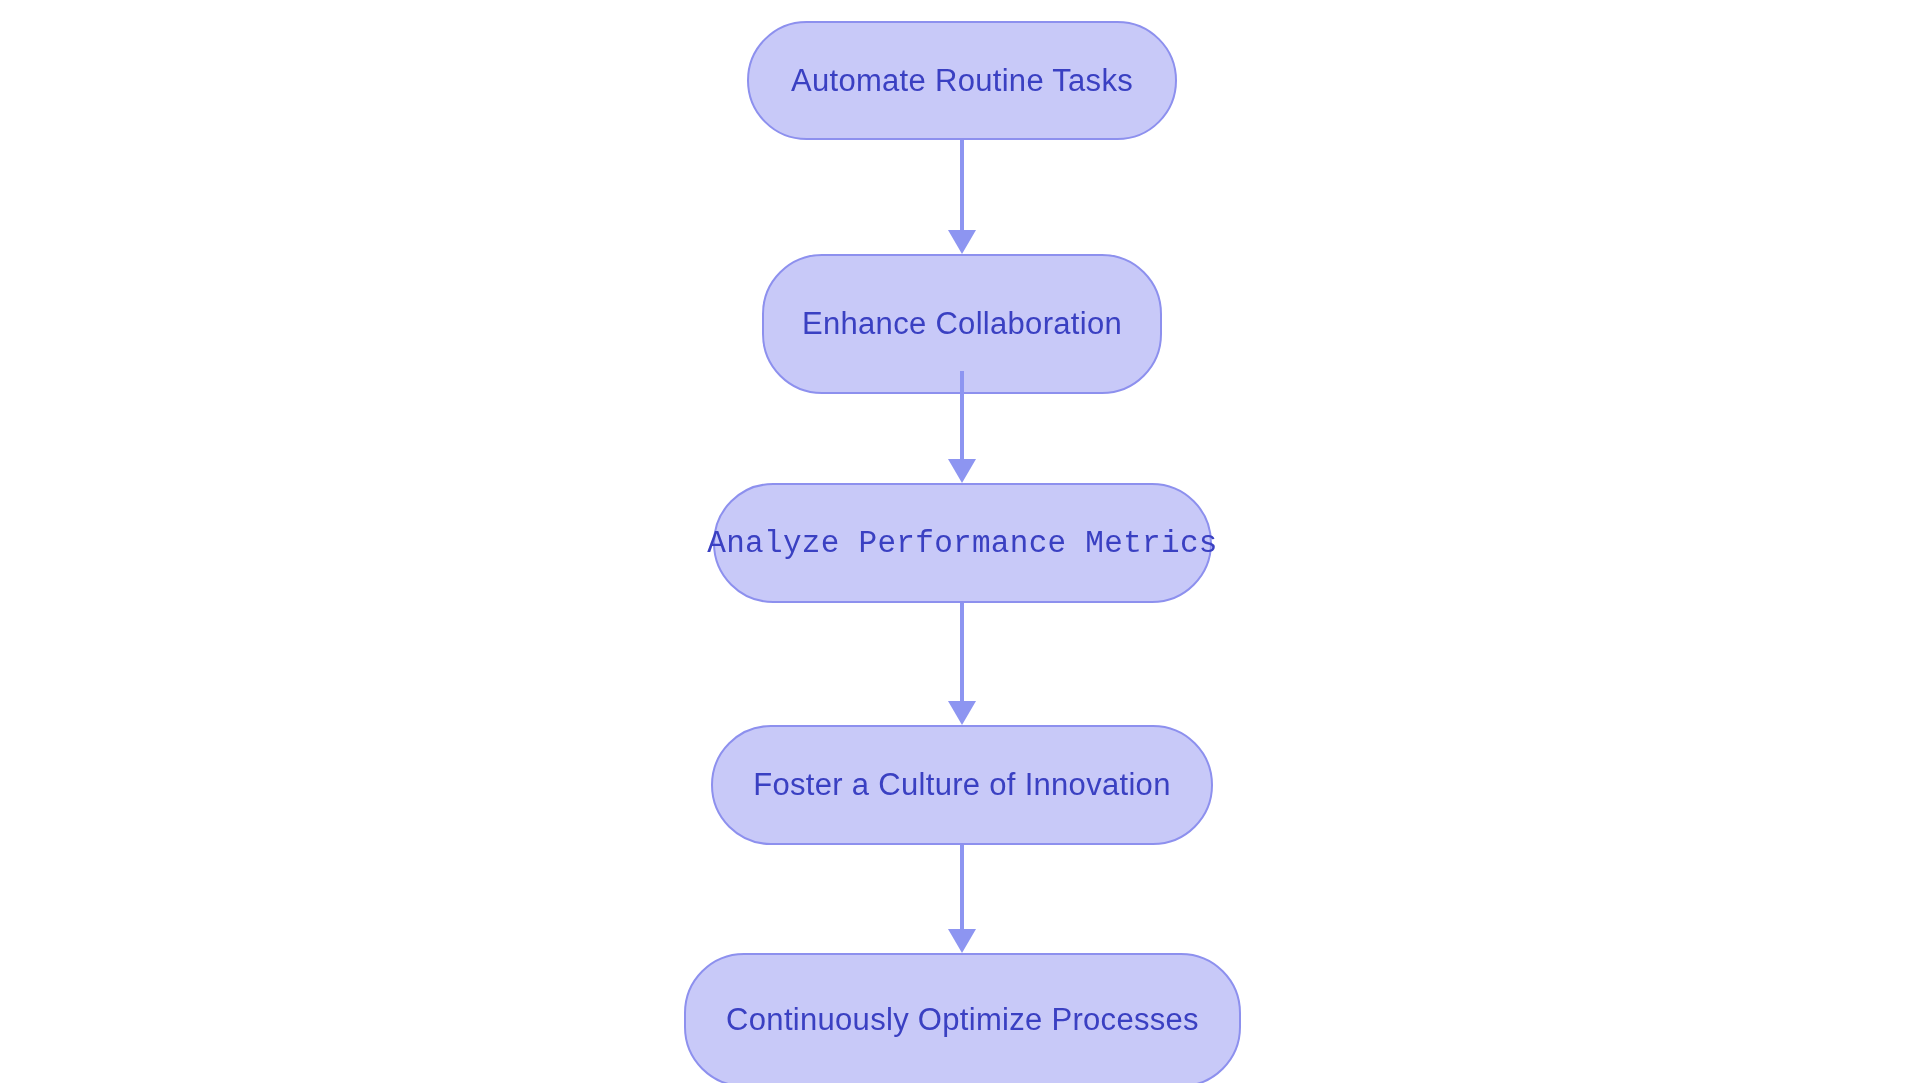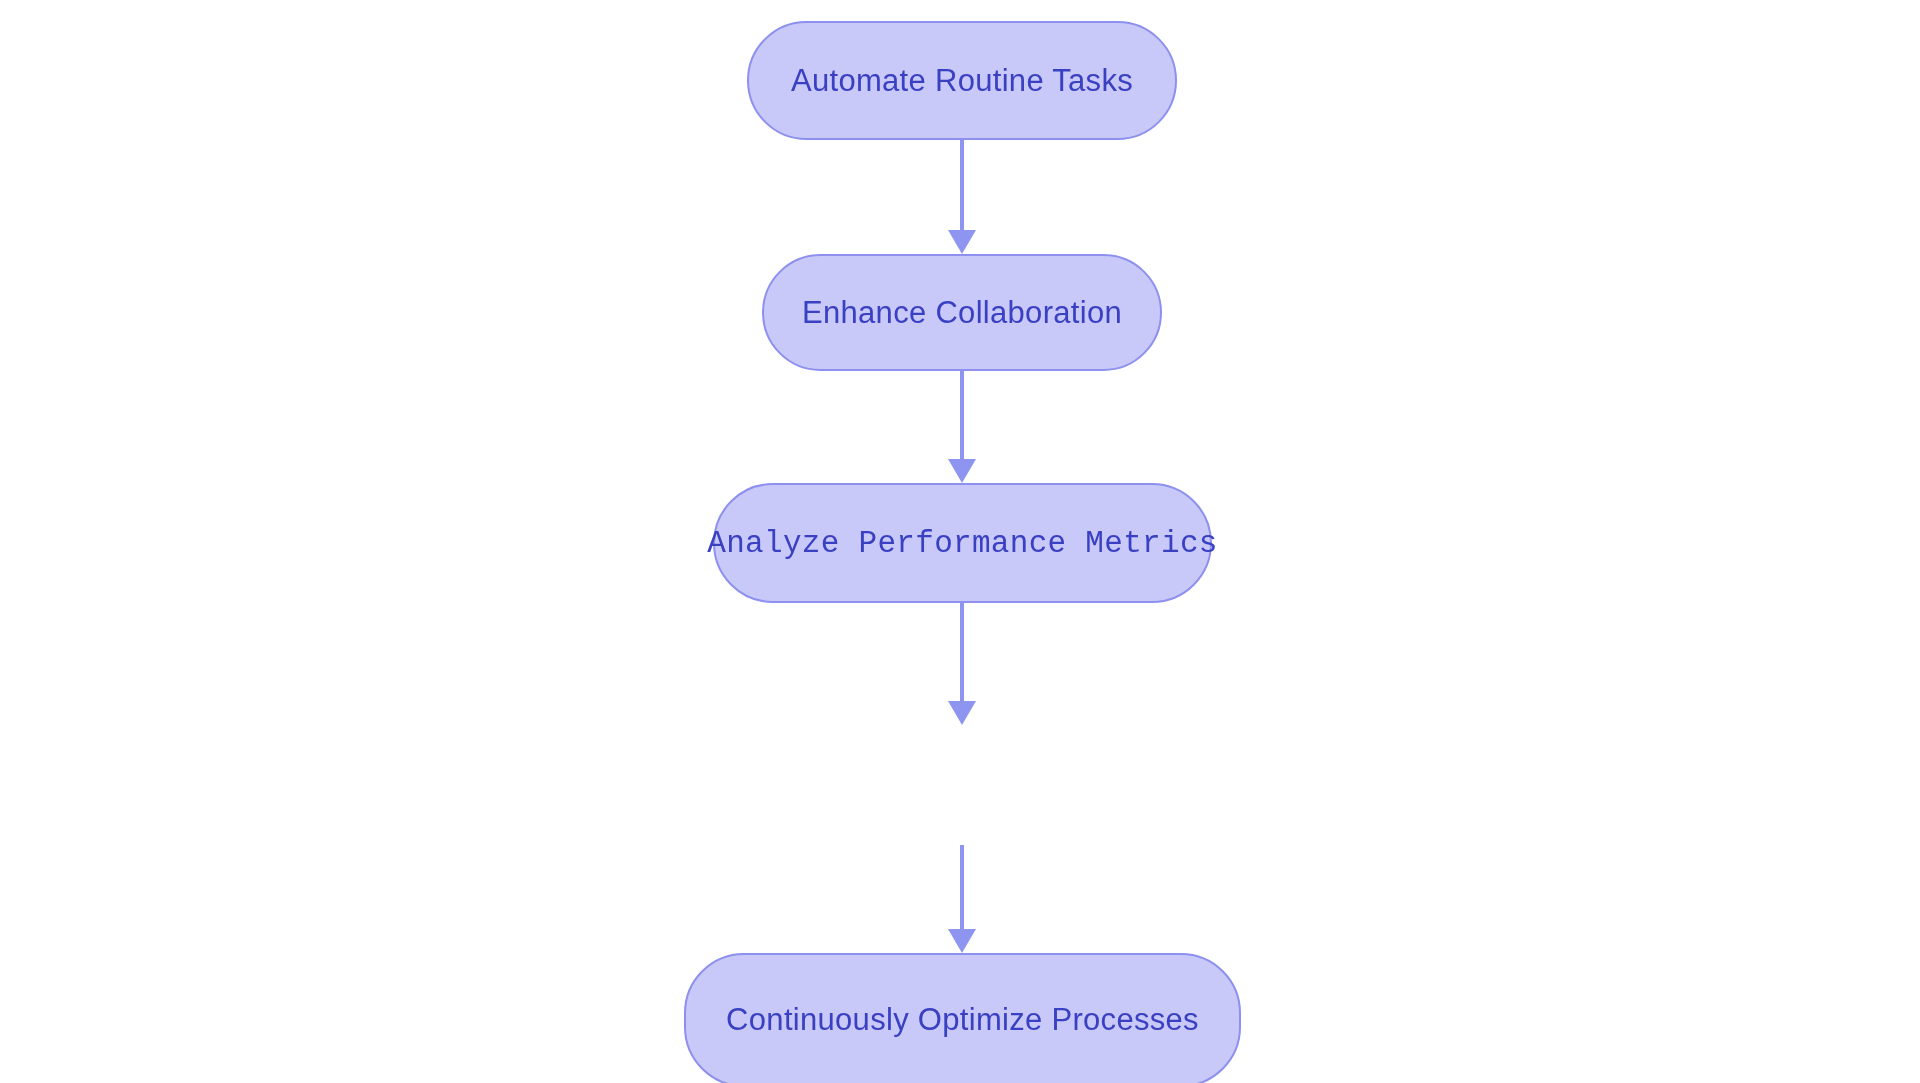--- a/index.html
+++ b/index.html
@@ -31,21 +31,21 @@
     border: 2px solid var(--node-border);
     border-radius: 60px;
     color: var(--node-text);
     font-size: 31px;
     font-weight: 400;
     letter-spacing: 0.3px;
     text-align: center;
     white-space: nowrap;
   }
   .n1 { left: 747px; top: 21px;  width: 430px; height: 119px; }
-  .n2 { left: 762px; top: 254px; width: 400px; height: 117px; }
+  .n2 { left: 762px; top: 254px; width: 400px; height: 140px; }
   .n3 { left: 713px; top: 483px; width: 499px; height: 120px; font-family: Liberation Mono, monospace; }
   .n4 { left: 711px; top: 725px; width: 502px; height: 120px; }
   .n5 { left: 684px; top: 953px; width: 557px; height: 134px; }
 
   .arrow {
     position: absolute;
     left: 948px;            
     width: 28px;
     display: flex;
     flex-direction: column;
@@ -93,20 +93,23 @@
 
   <div class="node n3">
     <span>Analyze Performance Metrics</span>
   </div>
 
   <div class="arrow a3">
     <div class="line"></div>
     <div class="head"></div>
   </div>
 
+  <div class="node n4">
+    <span>Foster a Culture of Innovation</span>
+  </div>
 
   <div class="arrow a4">
     <div class="line"></div>
     <div class="head"></div>
   </div>
 
   <div class="node n5">
     <span>Continuously Optimize Processes</span>
   </div>
 

